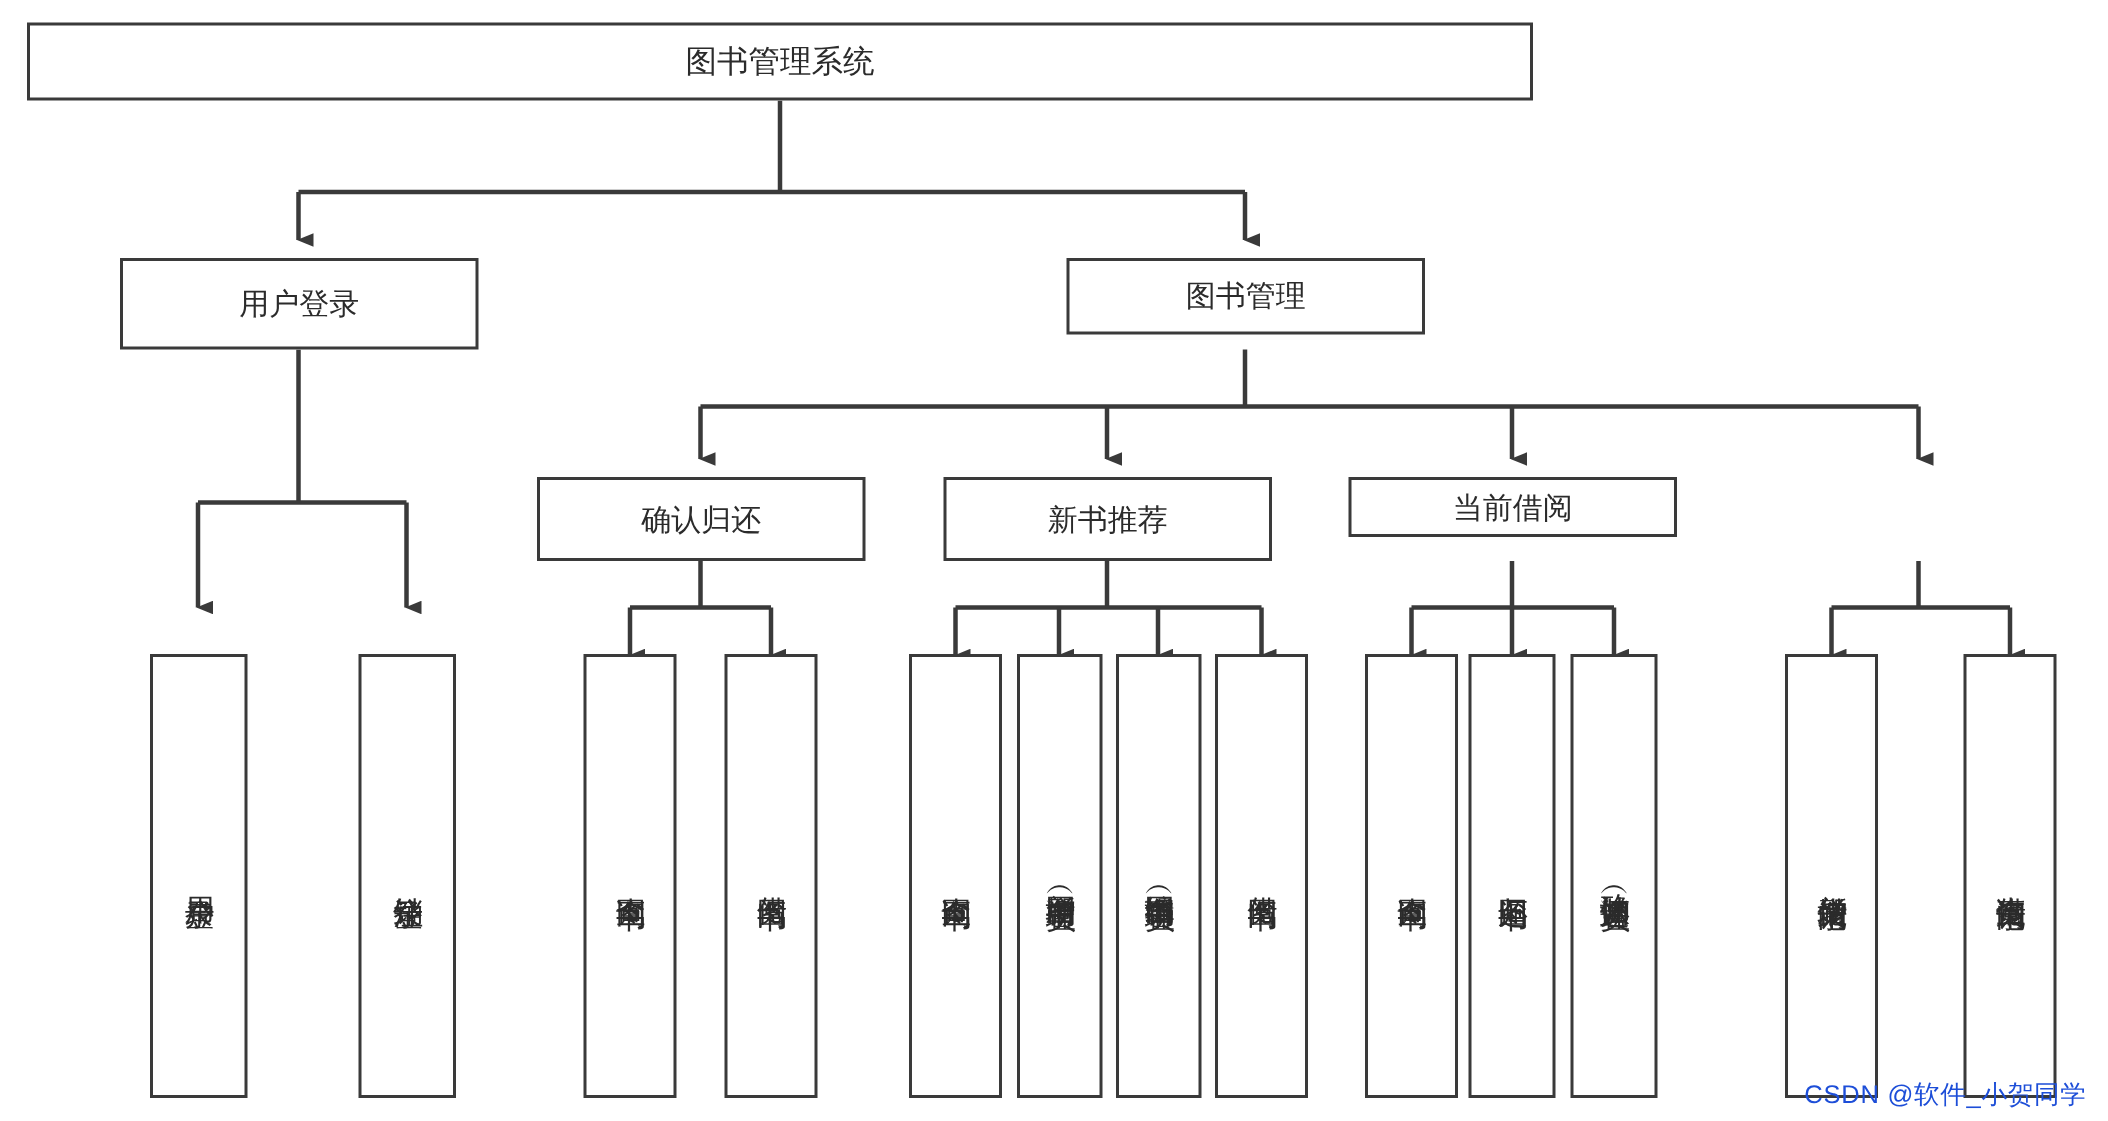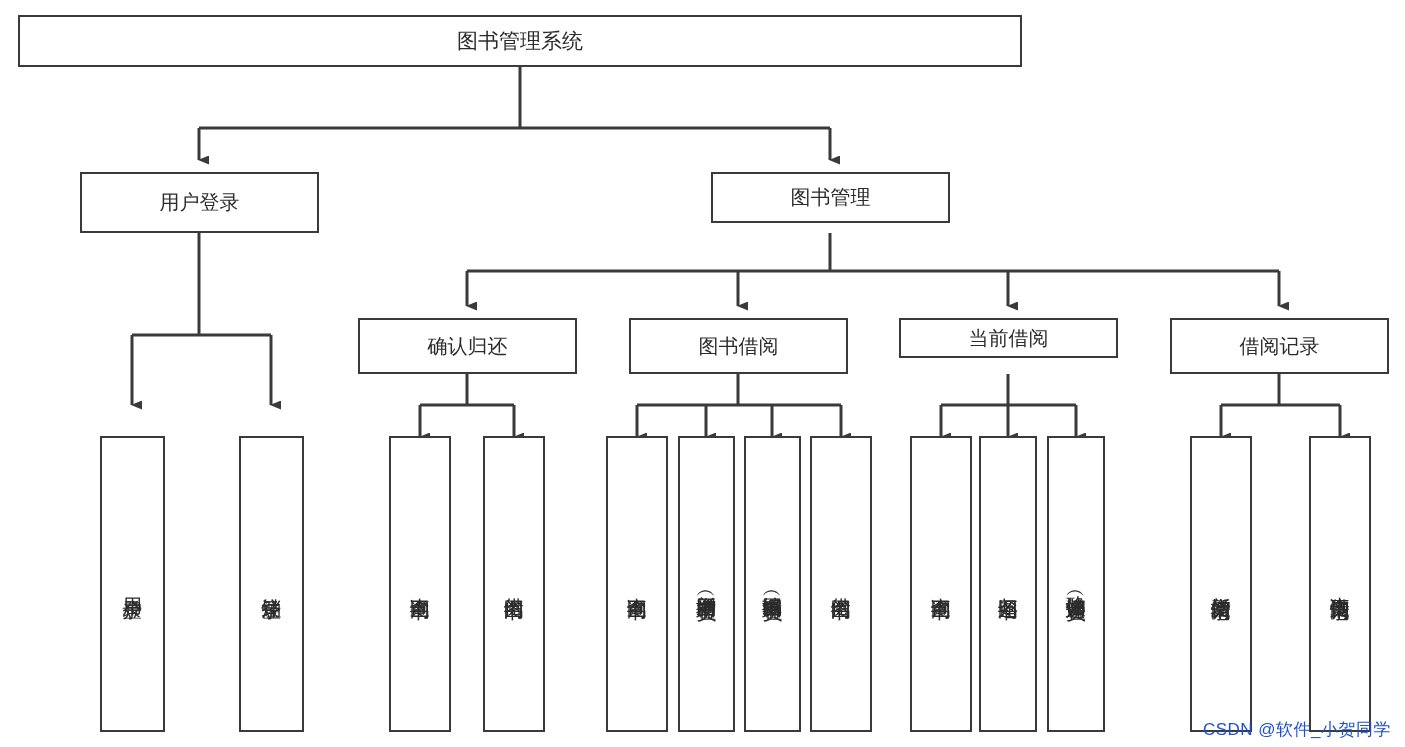--- a/index.html
+++ b/index.html
@@ -137,30 +137,27 @@
 
   <div class="node node-l1" style="left:711px; top:172px; width:239px; height:51px;">
     <span class="htext">图书管理</span>
   </div>
 
   <div class="node node-l2" style="left:358px; top:318px; width:219px; height:56px;">
     <span class="htext">确认归还</span>
   </div>
 
   <div class="node node-l2" style="left:629px; top:318px; width:219px; height:56px;">
-    <span class="htext">图书借阅</span>
+    <span class="htext">新书推荐</span>
   </div>
 
   <div class="node node-l2" style="left:899px; top:318px; width:219px; height:40px;">
     <span class="htext">当前借阅</span>
   </div>
 
-  <div class="node node-l2" style="left:1170px; top:318px; width:219px; height:56px;">
-    <span class="htext">借阅记录</span>
-  </div>
 
   <div class="node node-leaf" style="left:100px; top:436px; width:65px; height:296px;">
     <span class="vtext">用户登录</span>
   </div>
 
   <div class="node node-leaf" style="left:239px; top:436px; width:65px; height:296px;">
     <span class="vtext">注销登录</span>
   </div>
 
   <div class="node node-leaf" style="left:389px; top:436px; width:62px; height:296px;">

